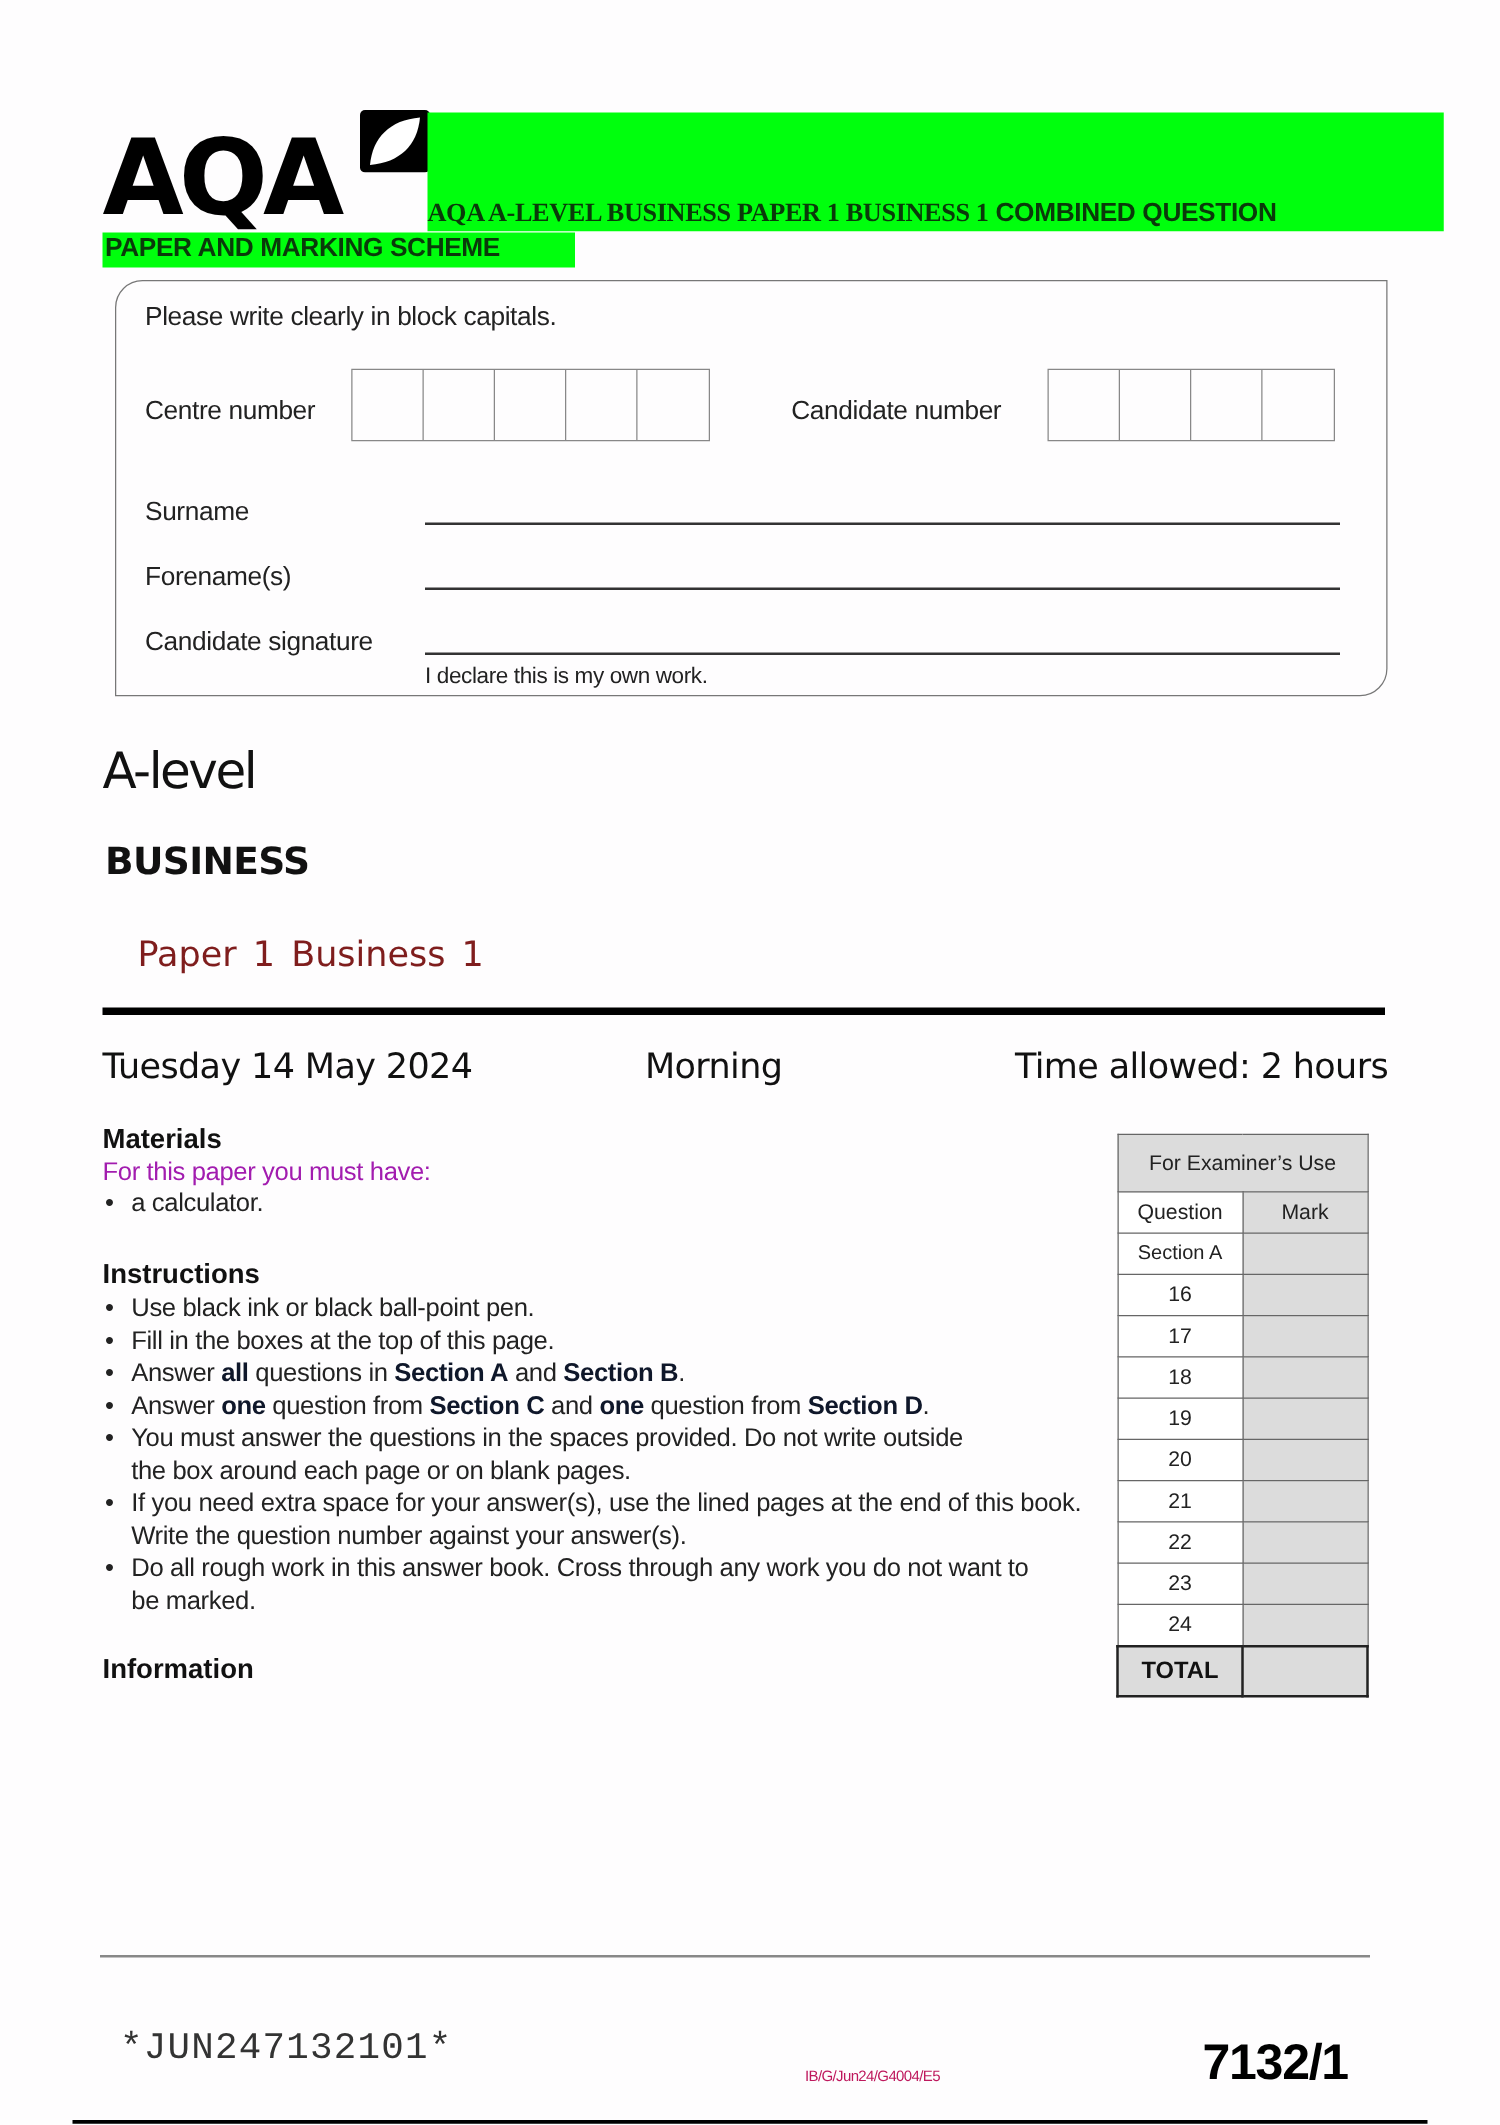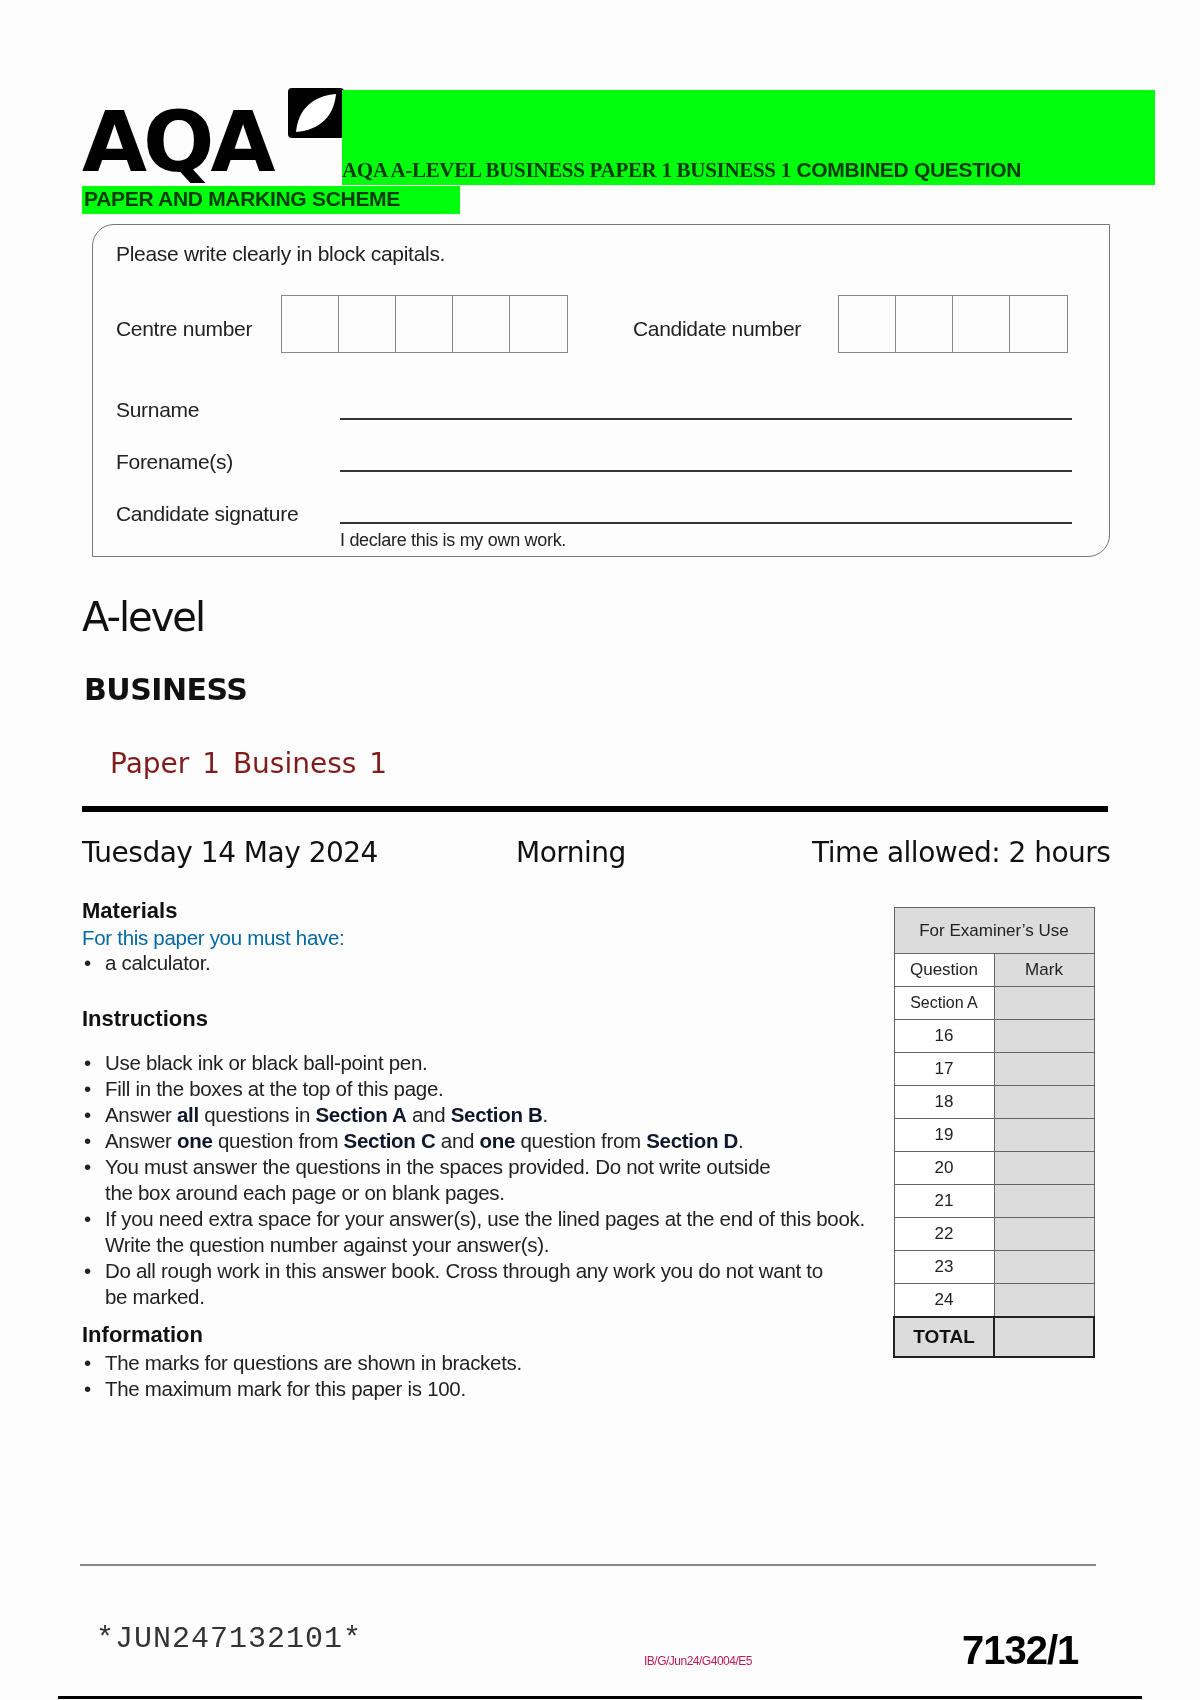--- a/index.html
+++ b/index.html
@@ -31,21 +31,21 @@
 
   
   .alevel { left: 82px; top: 594px; font-family: "DejaVu Sans", sans-serif; font-size: 40px; color: #111; letter-spacing: -2px; }
   .business { left: 84px; top: 672px; font-family: "DejaVu Sans", sans-serif; font-weight: bold; font-size: 30px; color: #111; letter-spacing: -0.5px; }
   .paper { left: 84px; top: 747px; font-family: "DejaVu Sans", sans-serif; font-size: 28px; color: #7f1d1d; word-spacing: 4px; margin-left: 26px; }
   .thick-rule { left: 82px; top: 806px; width: 1026px; height: 6px; background: #000; }
   .date-row { top: 836px; font-family: "DejaVu Sans", sans-serif; font-size: 28px; color: #111; white-space: nowrap; letter-spacing: -0.5px; }
 
   
   .sect-h { font-weight: bold; font-size: 22px; color: #111; }
-  .para { font-size: 20.5px; color: #0369a1; letter-spacing: -0.3px; }
+  .para { font-size: 20.5px; color: #a21caf; letter-spacing: -0.3px; }
   ul.bullets { list-style: none; margin: 0; padding: 0; }
   ul.bullets li { position: relative; padding-left: 23px; font-size: 20.5px; line-height: 26px; color: #222; letter-spacing: -0.3px; }
   ul.bullets li::before { content: "\2022"; position: absolute; left: 2px; top: 0; }
   b { font-weight: bold; color: #0f172a; }
 
   
   .exam-table { left: 893px; top: 907px; width: 202px; border-collapse: collapse; }
   .exam-table td { border: 1.5px solid #666; height: 33px; box-sizing: border-box; text-align: center; font-size: 17px; color: #222; padding: 0; }
   .exam-table .head { background: #dcdcdc; height: 46px; font-size: 17px; }
   .exam-table .qcol { background: #fff; width: 100px; }
@@ -116,37 +116,33 @@
 <div class="abs" style="left:82px; top:898px; width:800px;">
   <div class="sect-h">Materials</div>
   <div class="para" style="margin-top:2px;">For this paper you must have:</div>
   <ul class="bullets">
     <li>a calculator.</li>
   </ul>
 </div>
 
 <div class="abs" style="left:82px; top:1006px; width:790px;">
   <div class="sect-h">Instructions</div>
-  <ul class="bullets" id="instr-list" style="margin-top:18px;">
+  <ul class="bullets" id="instr-list" style="margin-top:2px;">
     <li>Use black ink or black ball-point pen.</li>
     <li>Fill in the boxes at the top of this page.</li>
     <li><span>Answer </span><b>all</b><span> questions in </span><b>Section A</b><span> and </span><b>Section B</b><span>.</span></li>
     <li><span>Answer </span><b>one</b><span> question from </span><b>Section C</b><span> and </span><b>one</b><span> question from </span><b>Section D</b><span>.</span></li>
     <li style="padding-right:70px;">You must answer the questions in the spaces provided. Do not write outside the box around each page or on blank pages.</li>
     <li>If you need extra space for your answer(s), use the lined pages at the end of this book.  Write the question number against your answer(s).</li>
     <li style="padding-right:30px;">Do all rough work in this answer book. Cross through any work you do not want to be marked.</li>
   </ul>
 </div>
 
 <div class="abs" style="left:82px; top:1322px; width:790px;">
   <div class="sect-h">Information</div>
-  <ul class="bullets" style="margin-top:2px;">
-    <li>The marks for questions are shown in brackets.</li>
-    <li>The maximum mark for this paper is 100.</li>
-  </ul>
 </div>
 
 <table class="abs exam-table">
   <tbody>
       <tr>
         <td class="head" colspan="2">For Examiner’s Use</td>
       </tr>
   <tr>
     <td class="qcol">Question</td>
     <td class="mcol">Mark</td>

